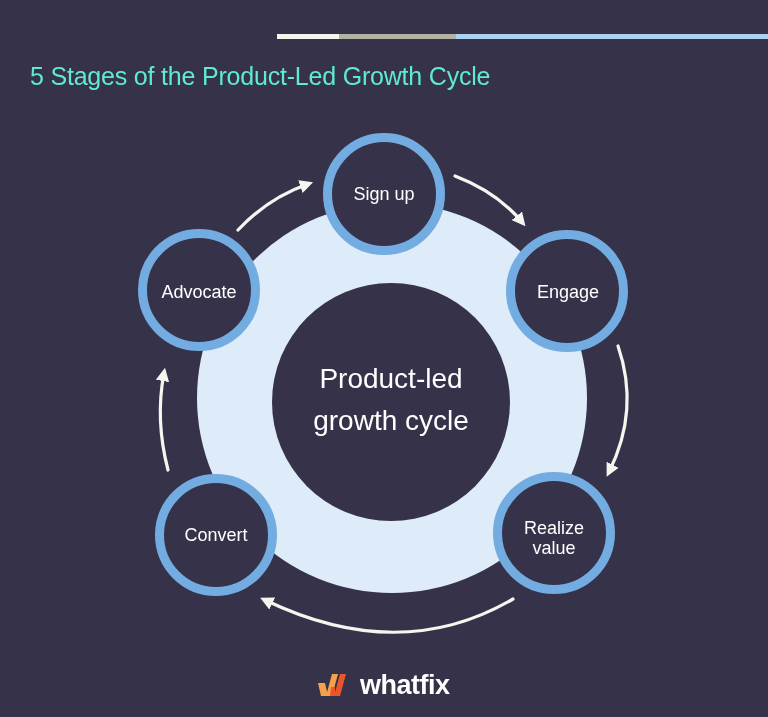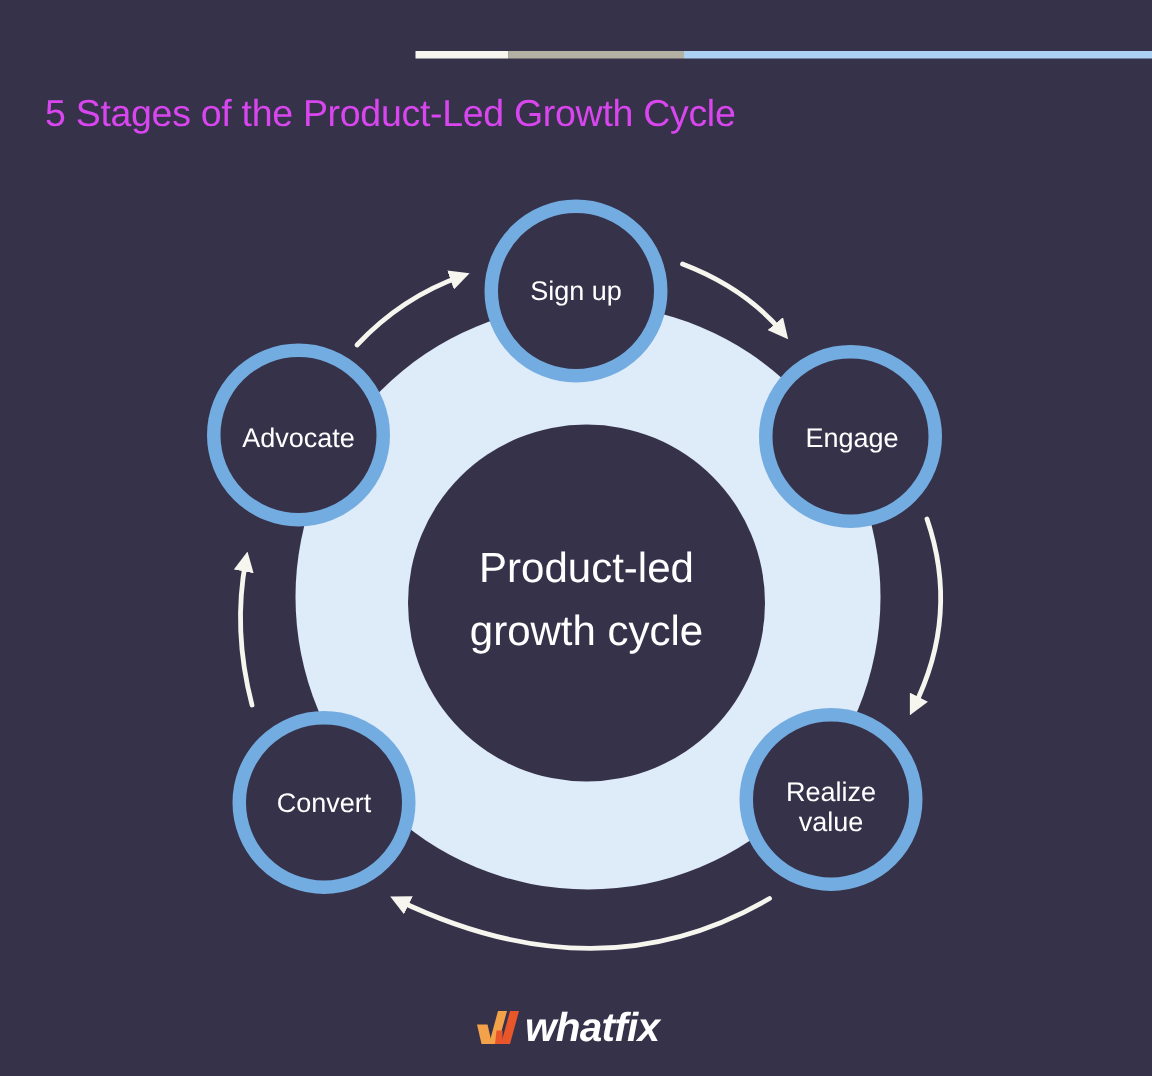--- a/index.html
+++ b/index.html
@@ -6,30 +6,30 @@
     body {
       width: 768px; height: 717px; overflow: hidden;
       background: #36324a;
       font-family: "Liberation Sans", "DejaVu Sans", sans-serif;
       position: relative;
     }
     .topbar { position: absolute; top: 34px; left: 277px; right: 0; height: 5px; display: flex; }
     .topbar .seg { height: 100%; }
     .title {
       position: absolute; left: 30px; top: 62px;
-      color: #d946ef; font-size: 25px; letter-spacing: -0.2px; white-space: nowrap;
+      color: #5eead4; font-size: 25px; letter-spacing: -0.2px; white-space: nowrap;
     }
     svg.diagram { position: absolute; left: 0; top: 0; }
     .node-label, .center-label { fill: #ffffff; font-family: "Liberation Sans", "DejaVu Sans", sans-serif; text-anchor: middle; }
     .node-label { font-size: 18px; }
     .center-label { font-size: 28px; }
     .logo { position: absolute; left: 318px; top: 668px; height: 34px; display: flex; align-items: center; }
     .logo-text {
-      color: #ffffff; font-size: 27px; font-weight: bold; font-style: italic;
-      letter-spacing: -0.5px; margin-left: 2px; line-height: 1;
+      color: #ffffff; font-size: 27px; font-weight: bold; 
+      letter-spacing: -0.5px; margin-left: 12px; line-height: 1;
     }
   </style>
 </head>
 <body>
 
 <div class="topbar">
   <div class="seg" style="width:62px;background:#f6f6ef"></div>
   <div class="seg" style="width:117px;background:#b3b0a4"></div>
   <div class="seg" style="flex:1;background:#acd1f2"></div>
 </div>

